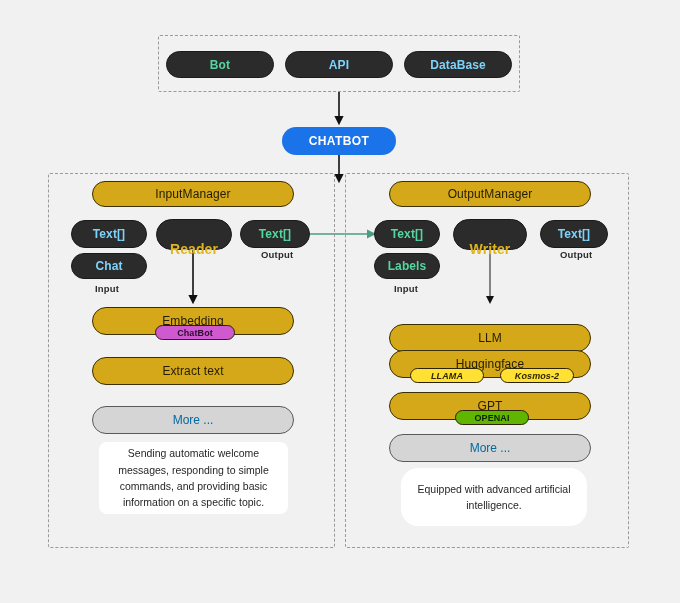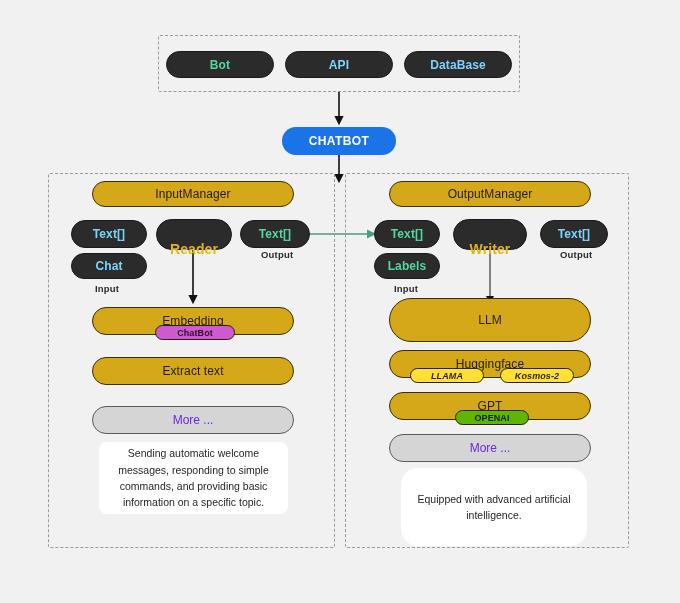--- a/index.html
+++ b/index.html
@@ -62,21 +62,21 @@
   }
 
   
   .pill-gray {
     background: #d5d5d5;
     border: 1.5px solid #5a5a5a;
     border-radius: 999px;
     display: flex;
     align-items: center;
     justify-content: center;
-    color: #6d28d9;
+    color: #0369a1;
     font-size: 12px;
     font-weight: 400;
   }
 
   
   .pill-blue {
     background: #1a73e8;
     border-radius: 999px;
     display: flex;
     align-items: center;
@@ -233,21 +233,21 @@
 
   <div class="abs pill-dark lg" style="left:453px; top:219px; width:74px; height:31px;">
     <span class="txt-gold">Writer</span>
   </div>
 
   <div class="abs pill-dark" style="left:540px; top:220px; width:68px; height:28px;">
     <span class="txt-gray">Text[]</span>
   </div>
   <div class="abs caption" style="left:560px; top:249px; width:60px;">Output</div>
 
-  <div class="abs pill-gold" style="left:389px; top:298px; width:202px; height:44px;">
+  <div class="abs pill-gold" style="left:389px; top:324px; width:202px; height:28px;">
     <span>LLM</span>
   </div>
 
   <div class="abs pill-gold" style="left:389px; top:350px; width:202px; height:28px;">
     <span>Huggingface</span>
     <span class="badge badge-yellow" style="left:20px; bottom:-6px; width:72px; height:13px;">
       <span>LLAMA</span>
     </span>
     <span class="badge badge-yellow" style="left:110px; bottom:-6px; width:72px; height:13px;">
       <span>Kosmos-2</span>
@@ -258,17 +258,17 @@
     <span>GPT</span>
     <span class="badge badge-green" style="left:65px; bottom:-6px; width:72px; height:13px;">
       <span>OPENAI</span>
     </span>
   </div>
 
   <div class="abs pill-gray" style="left:389px; top:434px; width:202px; height:28px;">
     <span>More ...</span>
   </div>
 
-  <div class="abs note-card" style="left:401px; top:468px; width:186px; height:78px;border-radius:17px;">
+  <div class="abs note-card" style="left:401px; top:468px; width:186px; height:58px;border-radius:17px;">
     <span>Equipped with advanced artificial intelligence.</span>
   </div>
 
 </div>
 
 </body></html>

